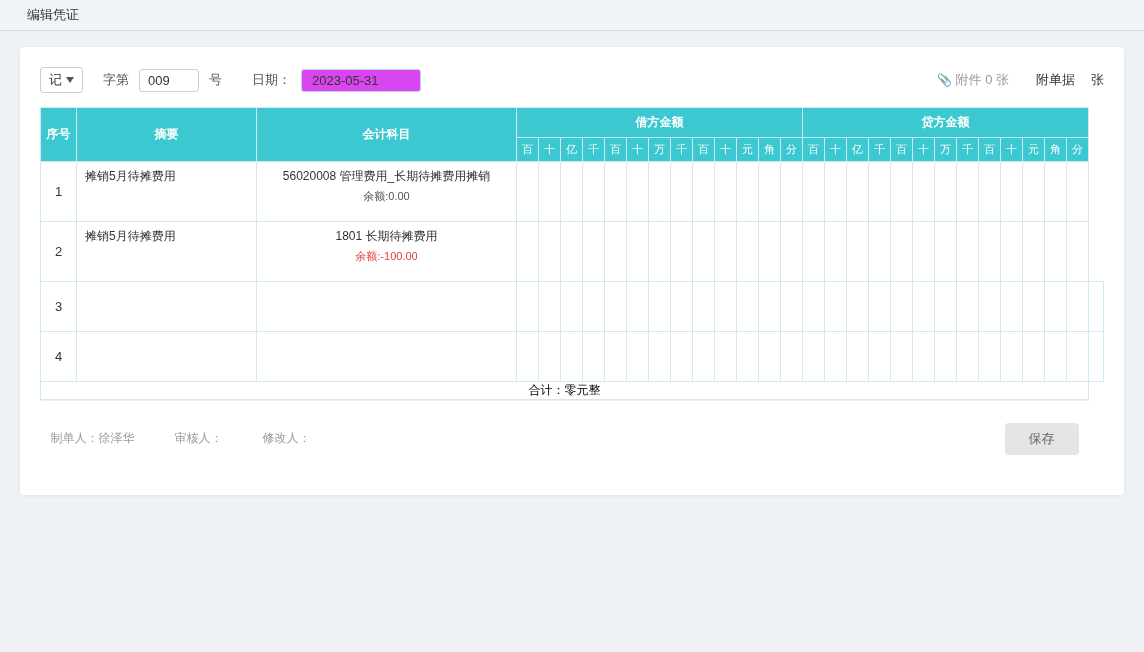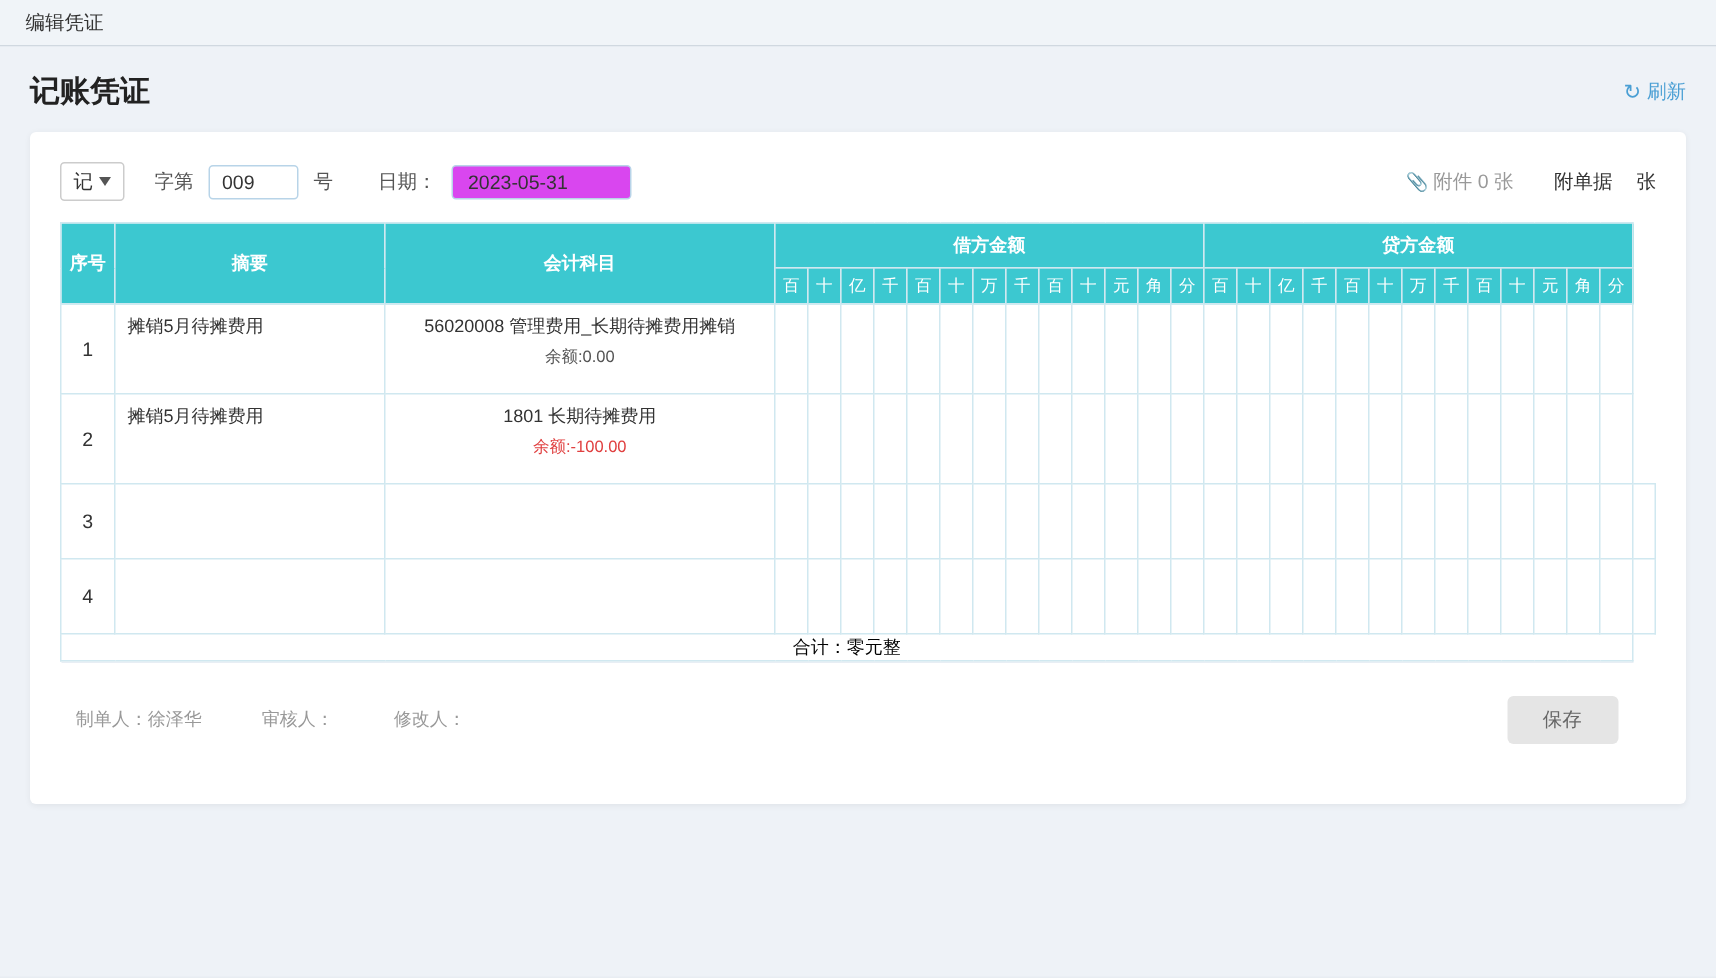--- a/index.html
+++ b/index.html
@@ -7,21 +7,21 @@
       font-family: "Microsoft YaHei", "PingFang SC", sans-serif;
       font-size: 13px;
       background: #e8edf2;
       width: 1144px;
       height: 652px;
       overflow: hidden;
     }
     .title-bar {
       background: #f0f4f8;
       border-bottom: 1px solid #d0d8e0;
-      padding: 6px 17px;
+      padding: 6px 27px;
       font-size: 13px;
       color: #333;
     }
     .main-area {
       padding: 16px 20px;
       background: #eef2f7;
       height: calc(652px - 32px);
       overflow-y: auto;
     }
     .page-header {
@@ -231,27 +231,20 @@
     }
   </style>
 </head>
 <body>
 
 <div class="title-bar">
   <span>编辑凭证</span>
 </div>
 
 <div class="main-area">
-  <div class="page-header">
-    <span class="page-title">记账凭证</span>
-    <button class="refresh-btn">
-      <span class="refresh-icon">↻</span>
-      <span>刷新</span>
-    </button>
-  </div>
 
   <div class="card card-wrap">
 
     <div class="form-row">
       <button class="voucher-type-btn">
         <span>记</span>
         <span class="chevron"></span>
       </button>
       <span class="zi-label">字第</span>
       <input class="input-number" type="text" value="009" style="">

